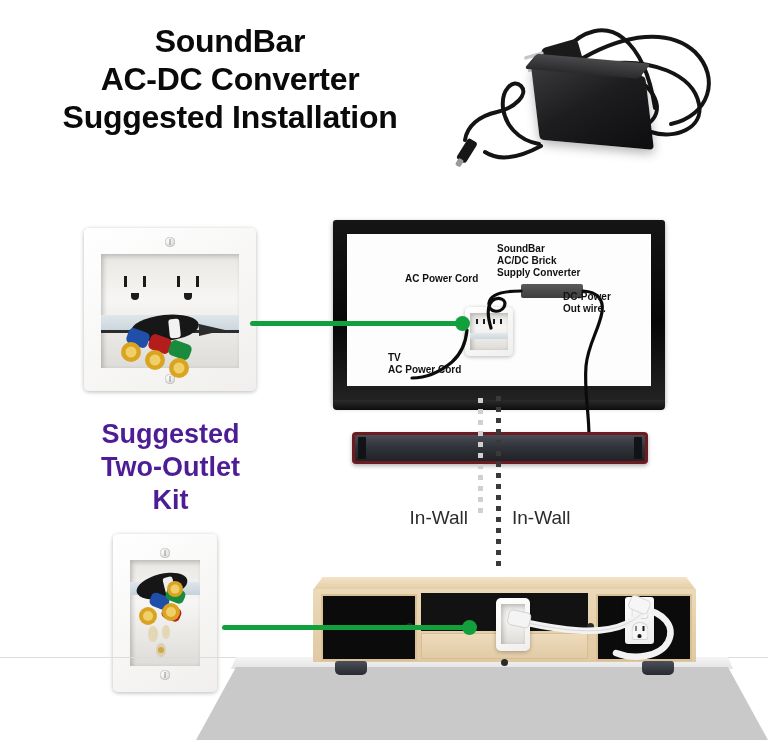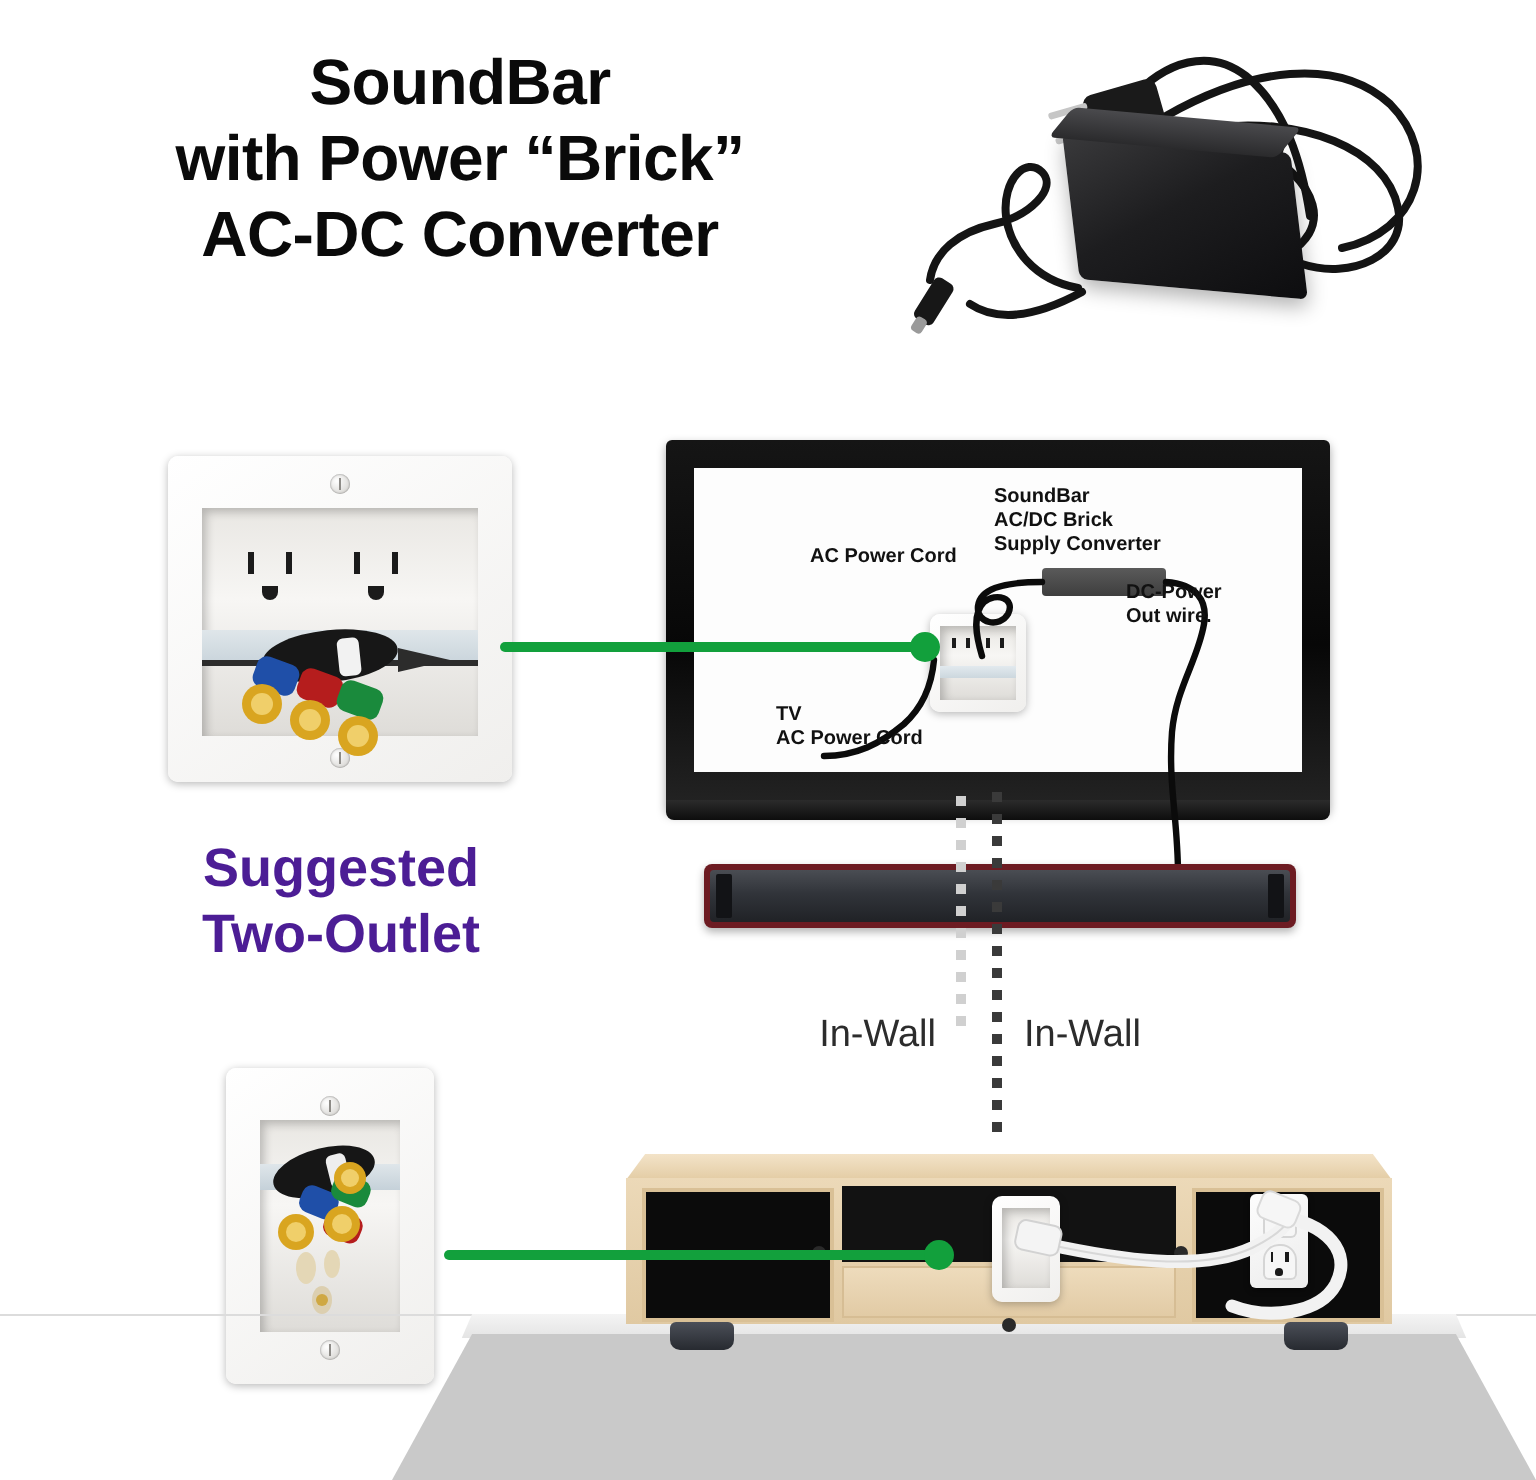--- a/index.html
+++ b/index.html
@@ -200,22 +200,22 @@
     transform:skewX(-42deg);border-radius:3px;
   }
 </style>
 </head>
 <body>
 
 <div class="stage">
 
   <div class="abs" id="title-block" style="color: rgb(10, 10, 10);">
     <div>SoundBar</div>
-    <div>with Power “Brick”</div>
     <div>AC-DC Converter</div>
+    <div>Suggested Installation</div>
   </div>
 
   <div class="abs" id="brick-photo">
 
     <svg width="300" height="190" style="position:absolute;left:0;top:0;">
       <g fill="none" stroke="#141414" stroke-width="4" stroke-linecap="round">
         <path d="M110 38 C 128 18, 150 12, 168 26 C 188 42, 196 70, 200 96"></path>
         <path d="M128 46 C 170 22, 214 16, 240 40 C 266 66, 254 104, 216 112"></path>
         <path d="M150 52 C 196 46, 238 62, 244 92 C 249 116, 220 128, 196 120"></path>
         <path d="M170 60 C 206 78, 212 104, 186 116"></path>
@@ -273,20 +273,21 @@
           <circle cx="48" cy="54" r="5.5" fill="#f0cf6a"></circle>
         <circle cx="72" cy="62" r="10" fill="#d9a520"></circle>
           <circle cx="72" cy="62" r="5.5" fill="#f0cf6a"></circle>
       </svg>
     </div>
   </div>
 
   <div class="abs" id="kit-heading" style="color: #4c1d95;">
     <div>Suggested</div>
     <div>Two-Outlet</div>
+    <div>Kit</div>
   </div>
 
   <div class="plate" id="plate-bottom">
     <div class="screw" style="left:50%;top:14px;margin-left:-5px;width:10px;height:10px;"></div>
     <div class="screw" style="left:50%;bottom:12px;margin-left:-5px;width:10px;height:10px;"></div>
     <div class="plate-inner">
       <div style="position:absolute;left:0;right:0;top:22px;height:13px;background:linear-gradient(180deg,#dfe6ea,#c5d1d9);"></div>
       <svg width="80" height="118" style="position:absolute;left:-2px;top:2px;">
         <ellipse cx="34" cy="24" rx="26" ry="12" fill="#161616" transform="rotate(-14 34 24)"></ellipse>
         <rect x="36" y="15" width="10" height="17" rx="3" fill="#eee" transform="rotate(-14 41 23)"></rect>

